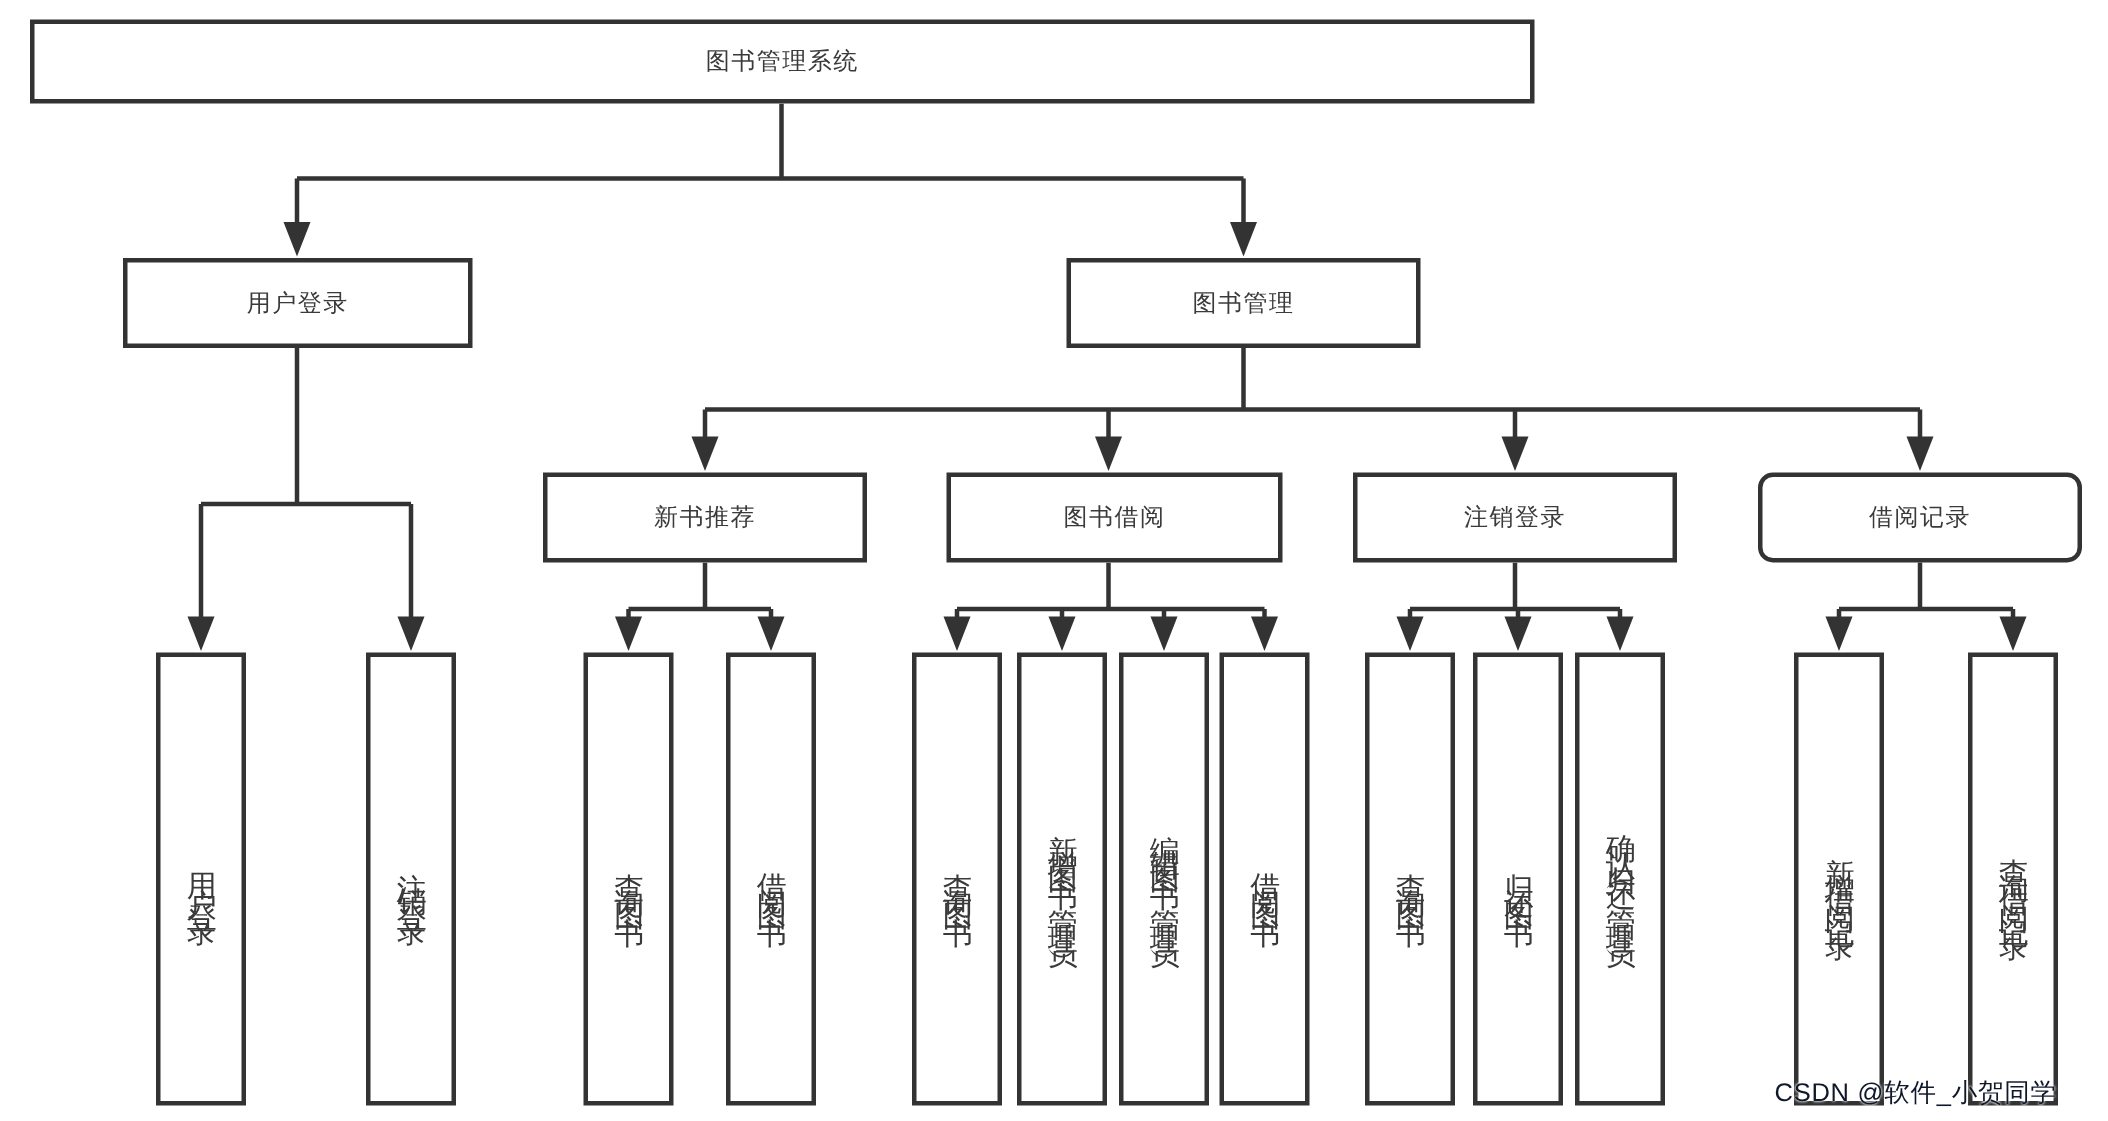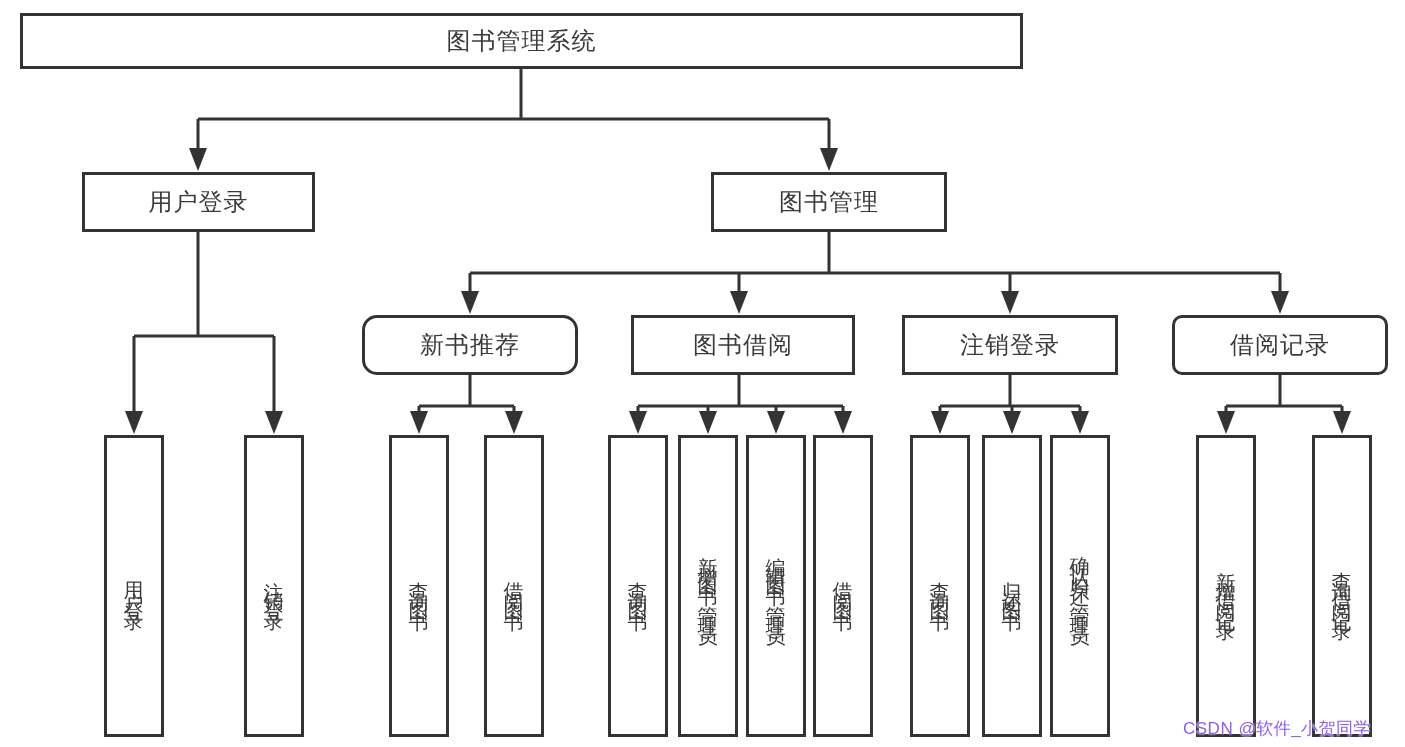--- a/index.html
+++ b/index.html
@@ -21,37 +21,37 @@
     box-sizing: border-box;
     border: 3px solid #333333;
     background: #ffffff;
     color: #3a3a3a;
     display: flex;
     align-items: center;
     justify-content: center;
     text-align: center;
   }
   .box {
-    font-size: 24px;
+    font-size: 16px;
     letter-spacing: 1px;
   }
   .vbox {
     writing-mode: vertical-rl;
     text-orientation: mixed;
     font-size: 20px;
     letter-spacing: 10px;
     line-height: 1;
   }
   
   .n-root { left: 20px;  top: 13px;  width: 1003px; height: 56px; }
   
   .n-l2a  { left: 82px;  top: 172px; width: 233px; height: 60px; }
   .n-l2b  { left: 711px; top: 172px; width: 236px; height: 60px; }
   
-  .n-l3a  { left: 362px;  top: 315px; width: 216px; height: 60px; border-radius: 15px; }
+  .n-l3a  { left: 362px;  top: 315px; width: 216px; height: 60px; }
   .n-l3b  { left: 631px;  top: 315px; width: 224px; height: 60px; }
   .n-l3c  { left: 902px;  top: 315px; width: 216px; height: 60px; }
   .n-l3d  { left: 1172px; top: 315px; width: 216px; height: 60px; border-radius: 10px; }
   
   .leaf { top: 435px; width: 60px; height: 302px; }
   .lf-1  { left: 104px; }
   .lf-2  { left: 244px; }
   .lf-3  { left: 389px; }
   .lf-4  { left: 484px; }
   .lf-5  { left: 608px; }
@@ -61,21 +61,21 @@
   .lf-9  { left: 910px; }
   .lf-10 { left: 982px; }
   .lf-11 { left: 1050px; }
   .lf-12 { left: 1196px; }
   .lf-13 { left: 1312px; }
   .watermark {
     position: absolute;
     left: 1183px;
     top: 717px;
     font-size: 17px;
-    color: #8b5cf6;
+    color: #0f172a;
     letter-spacing: 0.5px;
     text-shadow: 0 0 2px #ffffff, 0 0 2px #ffffff;
     white-space: nowrap;
   }
 </style>
 </head>
 <body>
 
 <div class="canvas">
 

